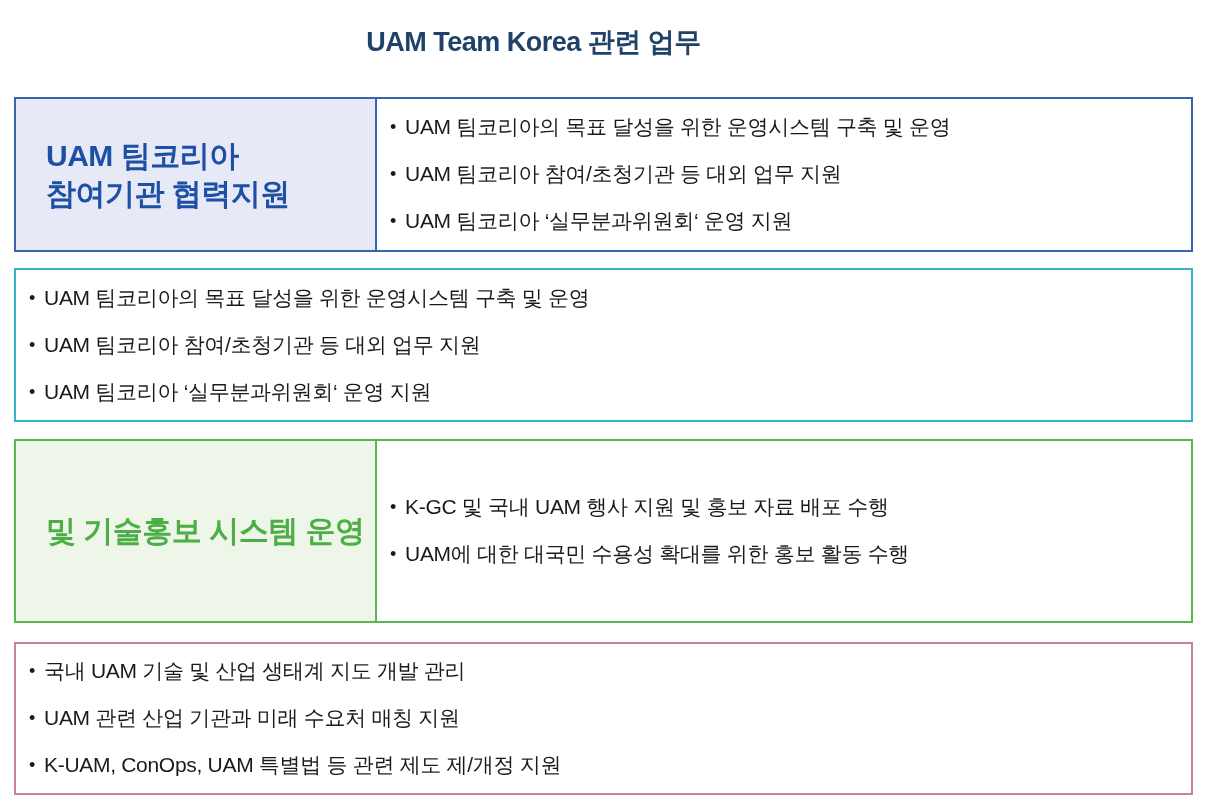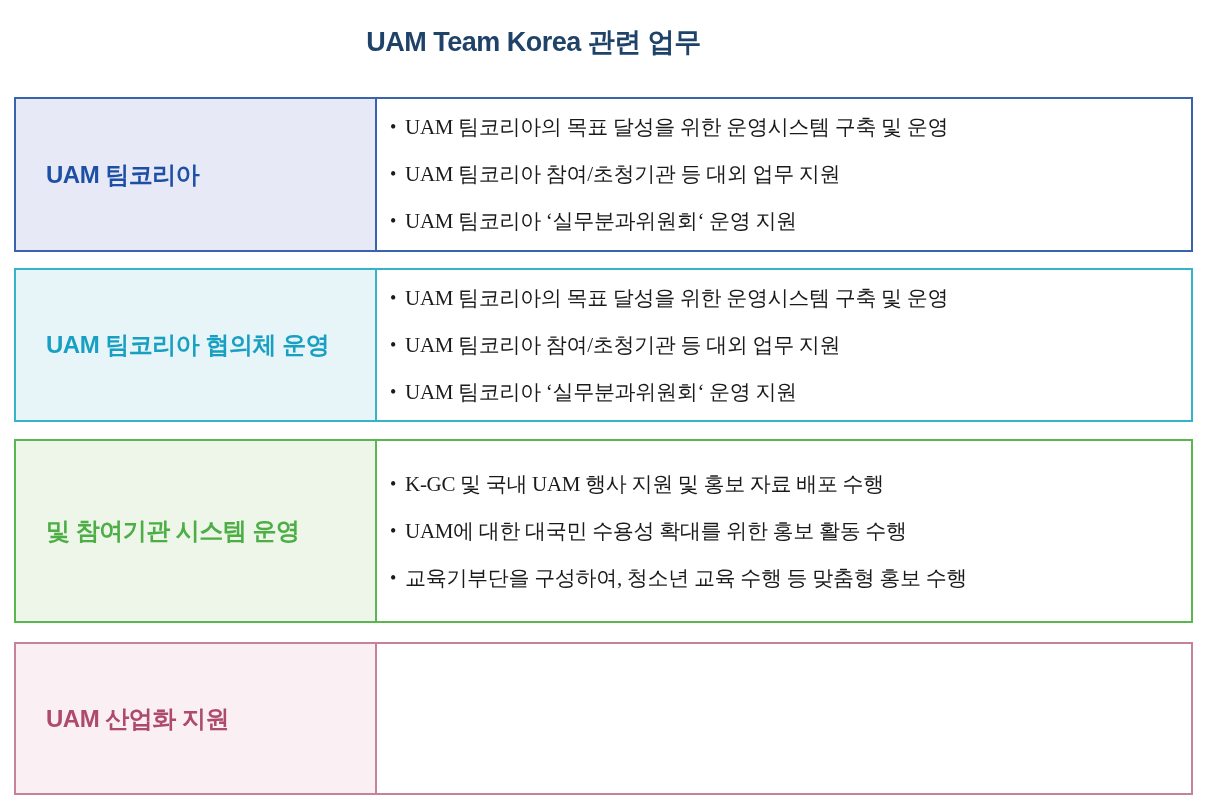--- a/index.html
+++ b/index.html
@@ -21,74 +21,75 @@
   .row-1{top:268px;height:154px;}
   .row-2{top:439px;height:184px;}
   .row-3{top:642px;height:153px;}
   .label-cell{
     box-sizing:border-box;width:361px;flex:0 0 361px;
     background:var(--bg);border-right:2px solid var(--accent);
     display:flex;flex-direction:column;justify-content:center;
     padding-left:30px;padding-right:10px;
   }
   .label-line{
-    color:var(--label-color);font-size:24px;font-weight:bold;
+    color:var(--label-color);font-size:30px;font-weight:bold;
     line-height:38px;letter-spacing:-0.5px;
   }
   .content-cell{
     flex:1;display:flex;flex-direction:column;justify-content:center;
     padding-left:13px;background:#ffffff;overflow:hidden;
   }
-  ul.bullets{list-style:none;margin:0;padding:0;font-family:Liberation Serif, serif;}
+  ul.bullets{list-style:none;margin:0;padding:0;}
   ul.bullets li{
     font-size:21px;line-height:46px;color:#1a1a1a;letter-spacing:-0.3px;
     white-space:nowrap;
   }
   ul.bullets li::before{content:"\2022";font-size:18px;margin-right:9px;position:relative;top:-1px;}
 </style>
 </head>
 <body>
 
 <h1 class="page-title" style="color: rgb(30, 66, 104);">UAM Team Korea 관련 업무</h1>
 
 <div class="worklist">
   <section class="row row-0" style="--accent: #3a63ae; --bg: #e7eaf6; --label-color: #1c4fa5;">
     <div class="label-cell">
         <div class="label-line">UAM 팀코리아</div>
+        <div class="label-line">참여기관 협력지원</div>
       </div>
     <div class="content-cell">
       <ul class="bullets">
           <li>UAM 팀코리아의 목표 달성을 위한 운영시스템 구축 및 운영</li>
           <li>UAM 팀코리아 참여/초청기관 등 대외 업무 지원</li>
           <li>UAM 팀코리아 ‘실무분과위원회‘ 운영 지원</li>
         </ul>
     </div>
   </section>
   <section class="row row-1" style="--accent: #35b3c9; --bg: #e7f4f8; --label-color: #18a0c2;">
-    <div class="label-cell">
-        <div class="label-line">UAM 팀코리아 협의체 운영</div>
-      </div>
     <div class="content-cell">
       <ul class="bullets">
           <li>UAM 팀코리아의 목표 달성을 위한 운영시스템 구축 및 운영</li>
           <li>UAM 팀코리아 참여/초청기관 등 대외 업무 지원</li>
           <li>UAM 팀코리아 ‘실무분과위원회‘ 운영 지원</li>
         </ul>
     </div>
   </section>
   <section class="row row-2" style="--accent: #5ab74f; --bg: #eef6ea; --label-color: #4cae44;">
     <div class="label-cell">
-        <div class="label-line">및 참여기관 시스템 운영</div>
+        <div class="label-line">및 기술홍보 시스템 운영</div>
       </div>
     <div class="content-cell">
       <ul class="bullets">
           <li>K-GC 및 국내 UAM 행사 지원 및 홍보 자료 배포 수행</li>
           <li>UAM에 대한 대국민 수용성 확대를 위한 홍보 활동 수행</li>
-          <li>교육기부단을 구성하여, 청소년 교육 수행 등 맞춤형 홍보 수행</li>
         </ul>
     </div>
   </section>
   <section class="row row-3" style="--accent: #c5829a; --bg: #faeff2; --label-color: #ae4a6d;">
-    <div class="label-cell">
-        <div class="label-line">UAM 산업화 지원</div>
-      </div>
+    <div class="content-cell">
+      <ul class="bullets">
+          <li>국내 UAM 기술 및 산업 생태계 지도 개발 관리</li>
+          <li>UAM 관련 산업 기관과 미래 수요처 매칭 지원</li>
+          <li>K-UAM, ConOps, UAM 특별법 등 관련 제도 제/개정 지원</li>
+        </ul>
+    </div>
   </section>
 </div>
 
 </body></html>

